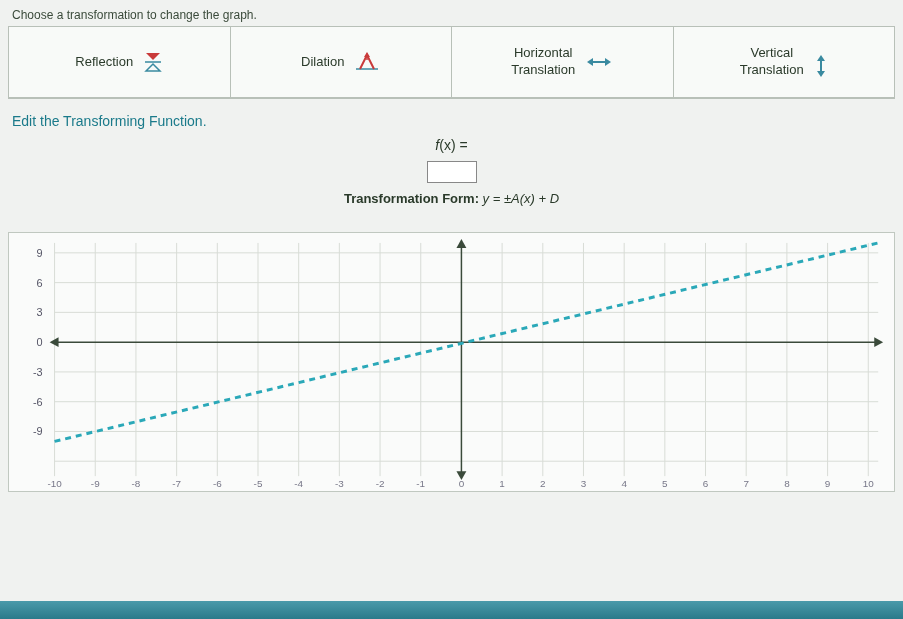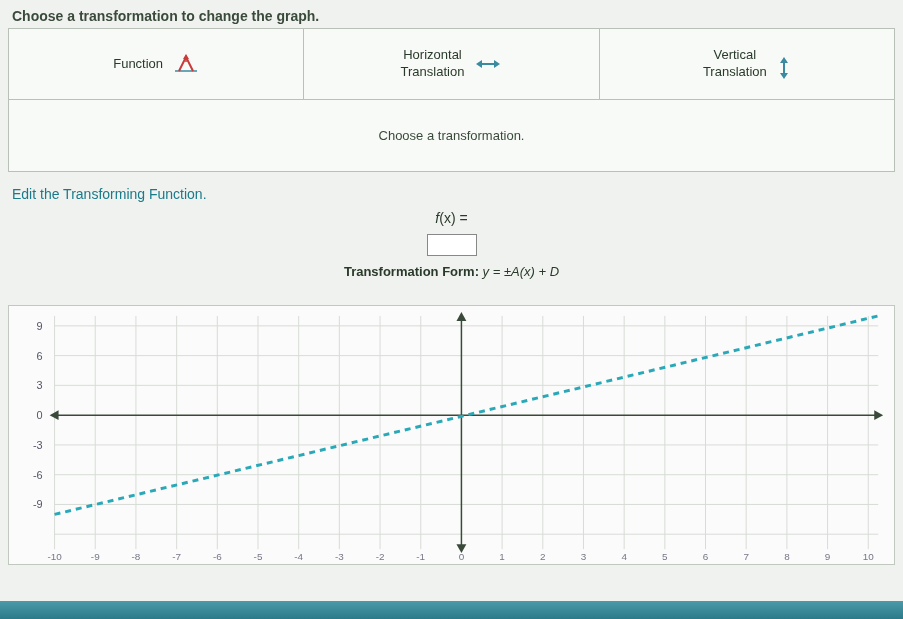--- a/index.html
+++ b/index.html
@@ -5,22 +5,22 @@
     * { box-sizing: border-box; margin: 0; padding: 0; }
     body {
       font-family: Arial, sans-serif;
       background: #f0f2f0;
       width: 903px;
       height: 619px;
       overflow: hidden;
       position: relative;
     }
     .page-title {
-      font-size: 14px;
-      font-weight: bold;
+      font-size: 12px;
+      font-weight: normal;
       color: #3a4a3a;
       padding: 8px 12px 4px;
     }
     .transform-table {
       border: 1px solid #b8c0b8;
       margin: 0 8px;
       background: #f8faf8;
     }
     .transform-row {
       display: flex;
@@ -116,21 +116,31 @@
     }
   </style>
 </head>
 <body>
 
 <div class="page-title">Choose a transformation to change the graph.</div>
 
 <div class="transform-table">
   <div class="transform-row">
     <div class="transform-cell">
-      <span class="label">Function</span>
+      <span class="label">Reflection</span>
+      <span class="icon-box">
+        <svg width="20" height="24" viewBox="0 0 20 24">
+          <polygon points="3,3 10,10 17,3" fill="#c93a3a"></polygon>
+          <line x1="2" y1="12" x2="18" y2="12" stroke="#3a8aa0" stroke-width="1.5"></line>
+          <polygon points="3,21 10,14 17,21" fill="none" stroke="#3a8aa0" stroke-width="1.5"></polygon>
+        </svg>
+      </span>
+    </div>
+    <div class="transform-cell">
+      <span class="label">Dilation</span>
       <span class="icon-box">
         <svg width="26" height="22" viewBox="0 0 26 22">
           <line x1="2" y1="18" x2="24" y2="18" stroke="#3a8aa0" stroke-width="1.5"></line>
           <path d="M6 18 L13 4 L20 18" fill="none" stroke="#c93a3a" stroke-width="2"></path>
           <line x1="13" y1="3" x2="13" y2="9" stroke="#c93a3a" stroke-width="1.5"></line>
           <polygon points="13,1 10,6 16,6" fill="#c93a3a"></polygon>
         </svg>
       </span>
     </div>
     <div class="transform-cell">
@@ -147,21 +157,20 @@
       <span class="label">Vertical<br>Translation</span>
       <span class="icon-box">
         <svg width="14" height="26" viewBox="0 0 14 26">
           <line x1="7" y1="6" x2="7" y2="20" stroke="#3a8aa0" stroke-width="2"></line>
           <polygon points="7,2 3,8 11,8" fill="#3a8aa0"></polygon>
           <polygon points="7,24 3,18 11,18" fill="#3a8aa0"></polygon>
         </svg>
       </span>
     </div>
   </div>
-  <div class="choose-row">Choose a transformation.</div>
 </div>
 
 <div class="edit-section">
   <div class="edit-title">Edit the Transforming Function.</div>
   <div class="func-row">
     <span><span>f</span><span class="normal">(x) =</span></span>
     <input class="input-box" type="text" value="" style="">
     <span class="transform-form">
       <span>Transformation Form:</span>
       <span class="italic">y = ±A(x) + D</span>

